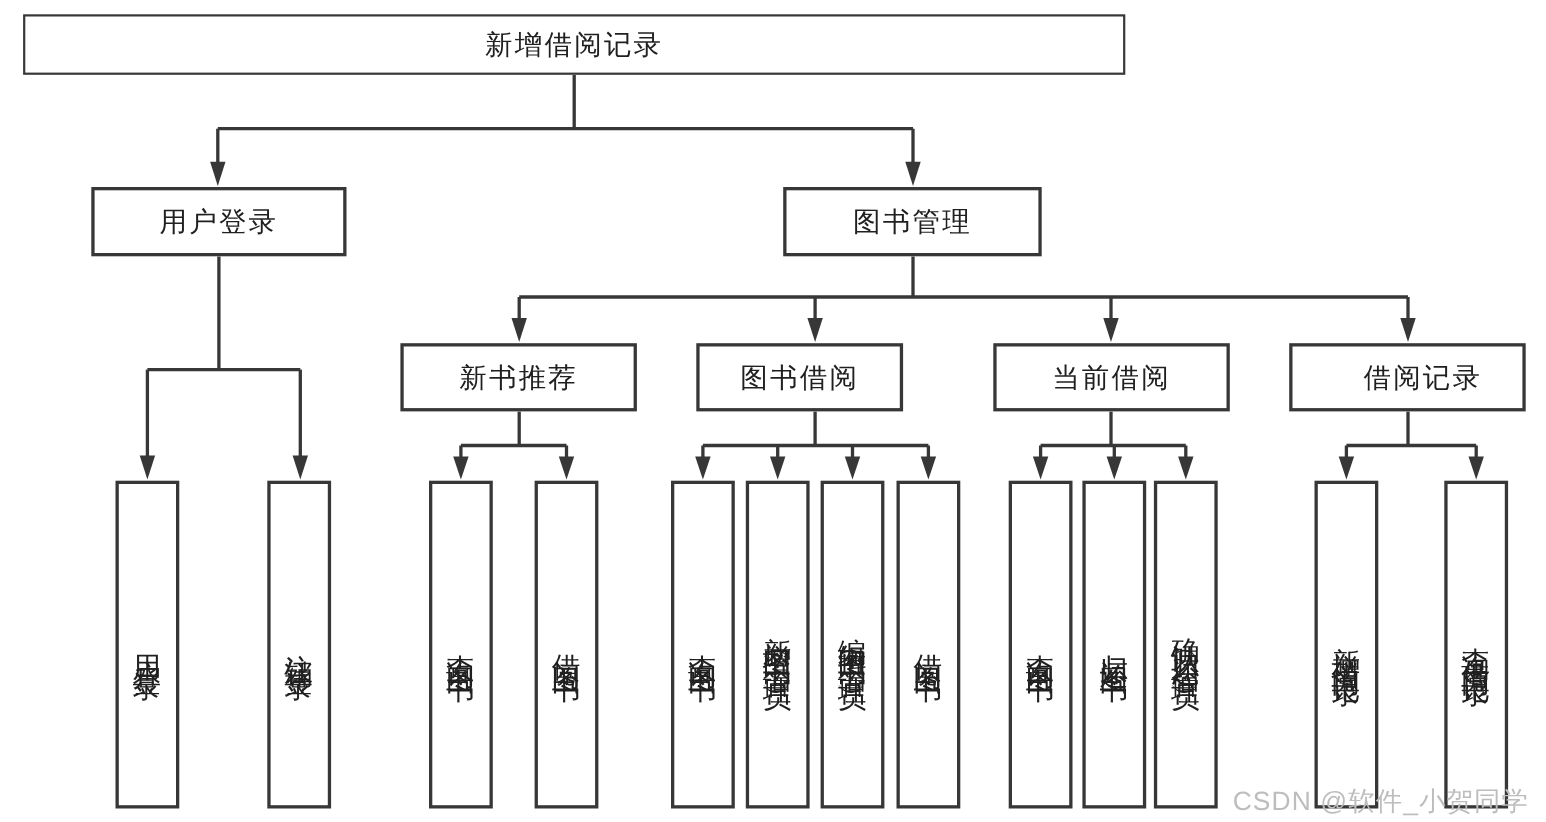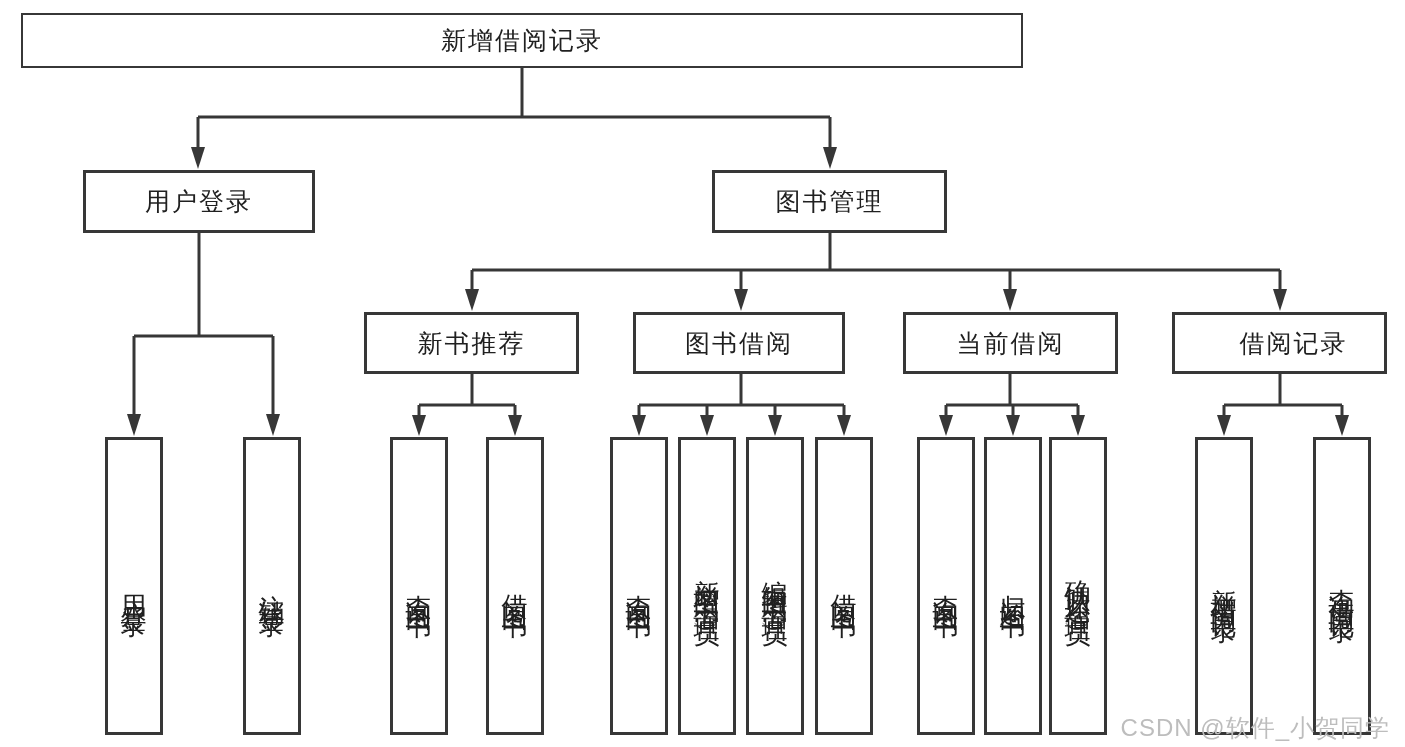--- a/index.html
+++ b/index.html
@@ -31,21 +31,21 @@
     writing-mode:vertical-rl;
     text-orientation:mixed;
     font-size:26px;letter-spacing:6px;
     line-height:1;
   }
   
   .n-root{left:21px;top:13px;width:1002px;height:55px;border-width:2px;}
   .n-user-login{left:83px;top:170px;width:232px;height:63px;}
   .n-book-mgmt{left:712px;top:170px;width:235px;height:63px;}
   .n-new-book{left:364px;top:312px;width:215px;height:62px;}
-  .n-book-borrow{left:633px;top:312px;width:212px;height:62px;}
+  .n-book-borrow{left:633px;top:312px;width:188px;height:62px;}
   .n-current-borrow{left:903px;top:312px;width:215px;height:62px;}
   .n-borrow-record{left:1172px;top:312px;width:215px;height:62px;padding-left:28px;}
   .l-01{left:105px}
   .l-02{left:243px}
   .l-03{left:390px}
   .l-04{left:486px}
   .l-05{left:610px}
   .l-06{left:678px}
   .l-07{left:746px}
   .l-08{left:815px}

